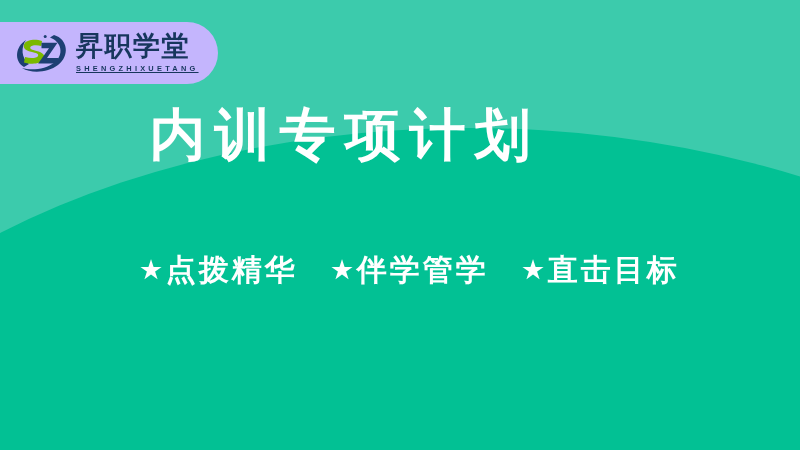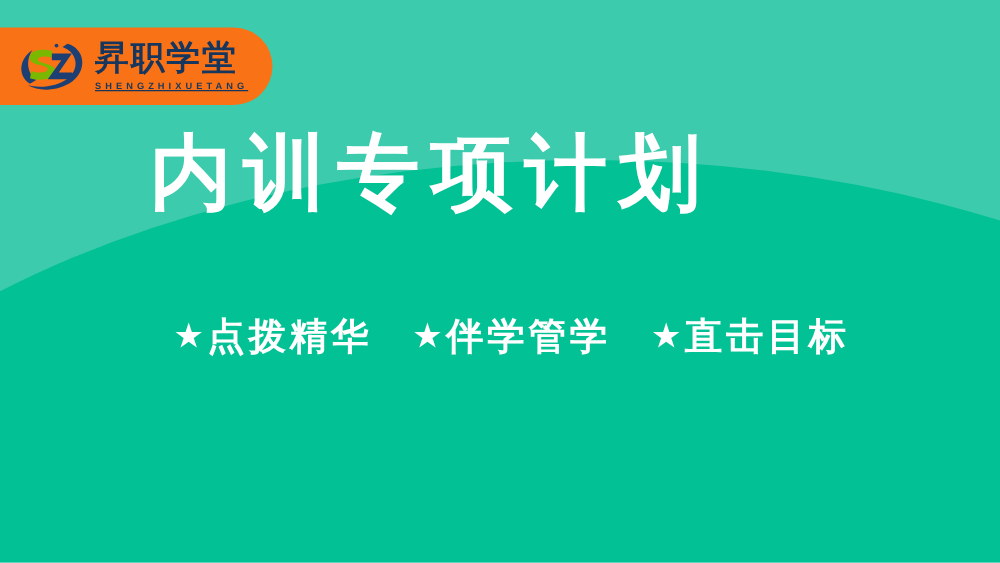--- a/index.html
+++ b/index.html
@@ -49,21 +49,21 @@
     opacity: .55;
   }
 
   
   .logo-badge {
     position: absolute;
     left: 0;
     top: 22px;
     width: 218px;
     height: 62px;
-    background: #f97316;
+    background: #c4b5fd;
     border-radius: 0 31px 31px 0;
     display: flex;
     align-items: center;
     box-sizing: border-box;
     padding-left: 12px;
   }
   .logo-mark {
     width: 60px;
     height: 48px;
     flex: 0 0 60px;
@@ -100,21 +100,21 @@
   
   .headline {
     position: absolute;
     left: 0;
     top: 107px;
     width: 680px;
     text-align: center;
     color: #ffffff;
     font-family: "Liberation Serif", "DejaVu Serif", serif;
     font-weight: bold;
-    font-size: 66px;
+    font-size: 56px;
     line-height: 1;
     letter-spacing: 9px;
     text-indent: 9px;
     white-space: nowrap;
   }
 
   
   .subtitle {
     position: absolute;
     left: 0;

